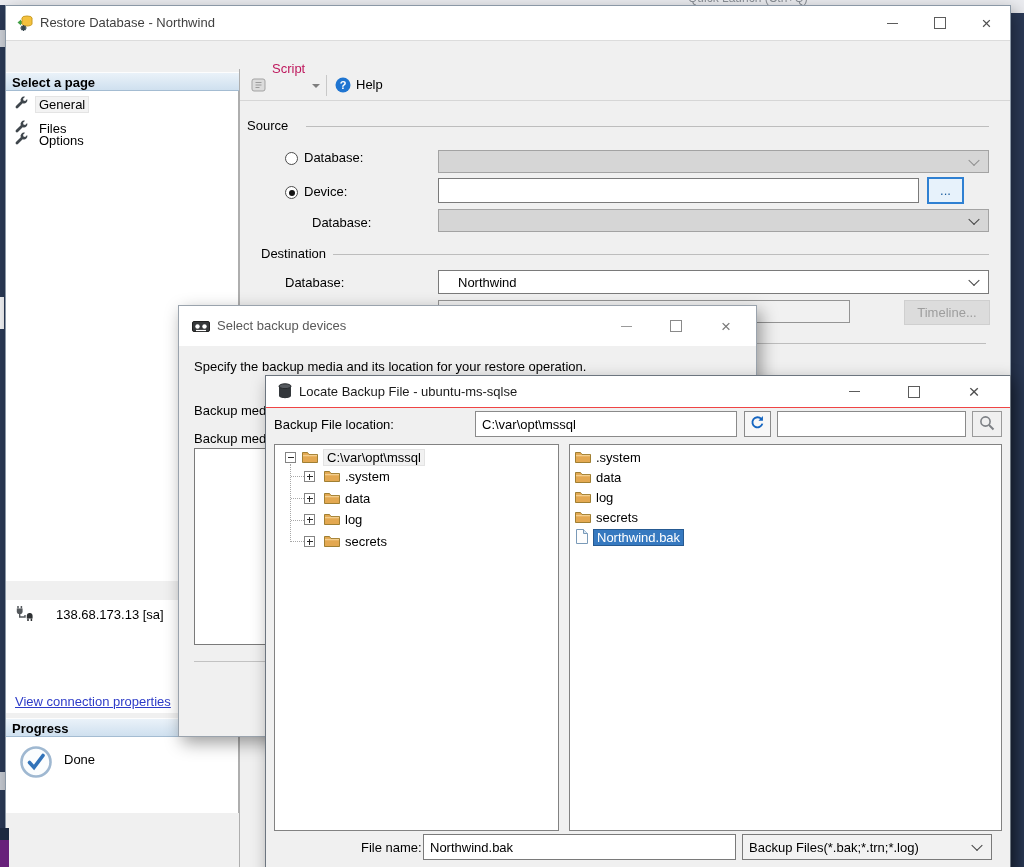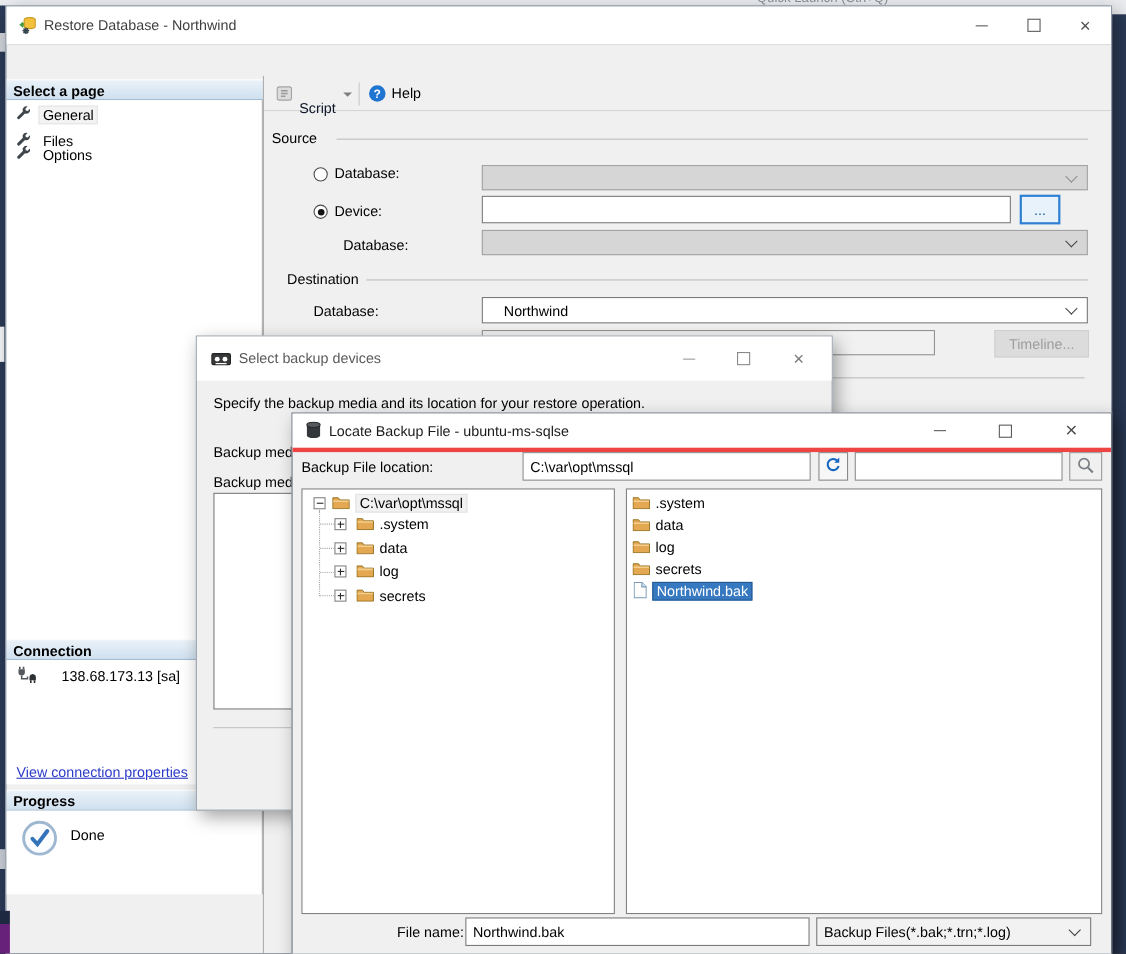--- a/index.html
+++ b/index.html
@@ -99,21 +99,20 @@
           </svg></span>
       <span style="padding:0 4px;">Files</span>
     </div>
     <div class="page-row" style="left:9px;top:125px;">
       <span><svg width="13" height="13" viewBox="0 0 16 16">
             <path d="M15 3.6 A4.2 4.2 0 0 1 9.5 8.9 L3.6 14.8 Q2.8 15.6 1.6 15.1 L0.9 14.4 Q0.4 13.2 1.2 12.4 L7.1 6.5 A4.2 4.2 0 0 1 12.4 1 L9.9 3.5 L10.4 5.6 L12.5 6.1 Z" fill="#3f464c"></path>
           </svg></span>
       <span style="padding:0 4px;">Options</span>
     </div>
 
-    <div class="side-header" style="top:575px;"><span>Connection</span></div>
     <div class="white-panel" style="top:594px;height:113px;"></div>
     <span class="abs" style="left:9px;top:600px;">
       <svg width="20" height="15" viewBox="0 0 20 15">
         <path d="M3 0 V2.5 M6.4 0 V2.5" stroke="#54585c" stroke-width="1.5"></path>
         <path d="M1.8 2.5 H7.6 V5.2 A2.9 2.9 0 0 1 1.8 5.2 Z" fill="#54585c"></path>
         <path d="M4.7 8.1 V11 H10 V9" fill="none" stroke="#54585c" stroke-width="1.4"></path>
         <path d="M13 15 V12.5 M16.4 15 V12.5" stroke="#2e3133" stroke-width="1.5"></path>
         <path d="M11.8 12.5 H17.6 V9.8 A2.9 2.9 0 0 0 11.8 9.8 Z" fill="#2e3133"></path>
         <path d="M14.7 7 V9" stroke="#2e3133" stroke-width="1.4"></path>
       </svg>
@@ -132,21 +131,21 @@
     <span class="abs" style="left:58px;top:746px;">Done</span>
     <div class="abs" style="left:233px;top:63px;bottom:0;width:1px;background:#aeaeae;"></div>
 
     <div class="abs" style="left:234px;top:63px;right:0;height:32px;border-bottom:1px solid #d6d6d6;box-sizing:border-box;"></div>
     <span class="abs" style="left:245px;top:71px;">
       <svg width="15" height="16" viewBox="0 0 15 16">
           <path d="M3 2 H12 A2 2 0 0 1 14 4 V12 A2 2 0 0 1 12 14 H3 A2 2 0 0 1 1 12 V4 A2 2 0 0 1 3 2 Z" fill="#dcdcdc" stroke="#a3a3a3"></path>
           <path d="M4.5 5.5 h6 M4.5 8 h6 M4.5 10.5 h4" stroke="#9a9a9a" stroke-width="1.2"></path>
         </svg>
     </span>
-    <span class="abs" style="left:266px;top:85px;color:#0f172a;">Script</span>
+    <span class="abs" style="left:266px;top:55px;color:#be185d;">Script</span>
     <span class="abs caret-down" style="left:306px;top:78px;"></span>
     <div class="toolbar-sep" style="left:320px;top:69px;height:21px;"></div>
     <span class="abs" style="left:329px;top:71px;">
       <svg width="16" height="16">
           <circle cx="8" cy="8" r="7.5" fill="#1f75d1"></circle>
           <text x="8" y="12" text-anchor="middle" font-size="11" font-weight="bold" fill="#fff" font-family="Liberation Sans, sans-serif">?</text>
         </svg>
     </span>
     <span class="abs" style="left:350px;top:71px;">Help</span>
 
@@ -205,21 +204,21 @@
       </div>
     </div>
     <span class="abs" style="left:15px;top:53px;">Specify the backup media and its location for your restore operation.</span>
     <span class="abs" style="left:15px;top:97px;">Backup med</span>
     <span class="abs" style="left:15px;top:125px;">Backup med</span>
     <div class="pane" style="left:15px;top:142px;width:420px;height:197px;border-color:#7a7a7a;"></div>
     <div class="gline" style="left:15px;top:355px;width:547px;border-color:#c2c2c2;"></div>
   </div>
 
   <div class="win" style="left:265px;top:375px;width:744px;height:500px;z-index:30;border-color:#6c757f;">
-    <div class="titlebar" style="height:31px;border-bottom:4px solid #ef4444;padding-left:48px;">
+    <div class="titlebar" style="height:31px;border-bottom:1px solid #ef4444;padding-left:48px;">
       <span class="abs" style="left:12px;top:7px;">
         <svg width="14" height="16" viewBox="0 0 14 16">
             <path d="M1 3.2 V12.8 C1 14.1 3.7 15.2 7 15.2 S13 14.1 13 12.8 V3.2" fill="#33373b"></path>
             <ellipse cx="7" cy="3.2" rx="6" ry="2.4" fill="#55595e" stroke="#26292c"></ellipse>
           </svg>
       </span>
       <span class="title-text abs" style="left:33px;line-height:31px;color:#1a1a1a;">Locate Backup File - ubuntu-ms-sqlse</span>
       <div class="winbtns" style="margin-right:6px;">
         <span class="wbtn" style="width:60px;">
             <span class="g-min"></span>

